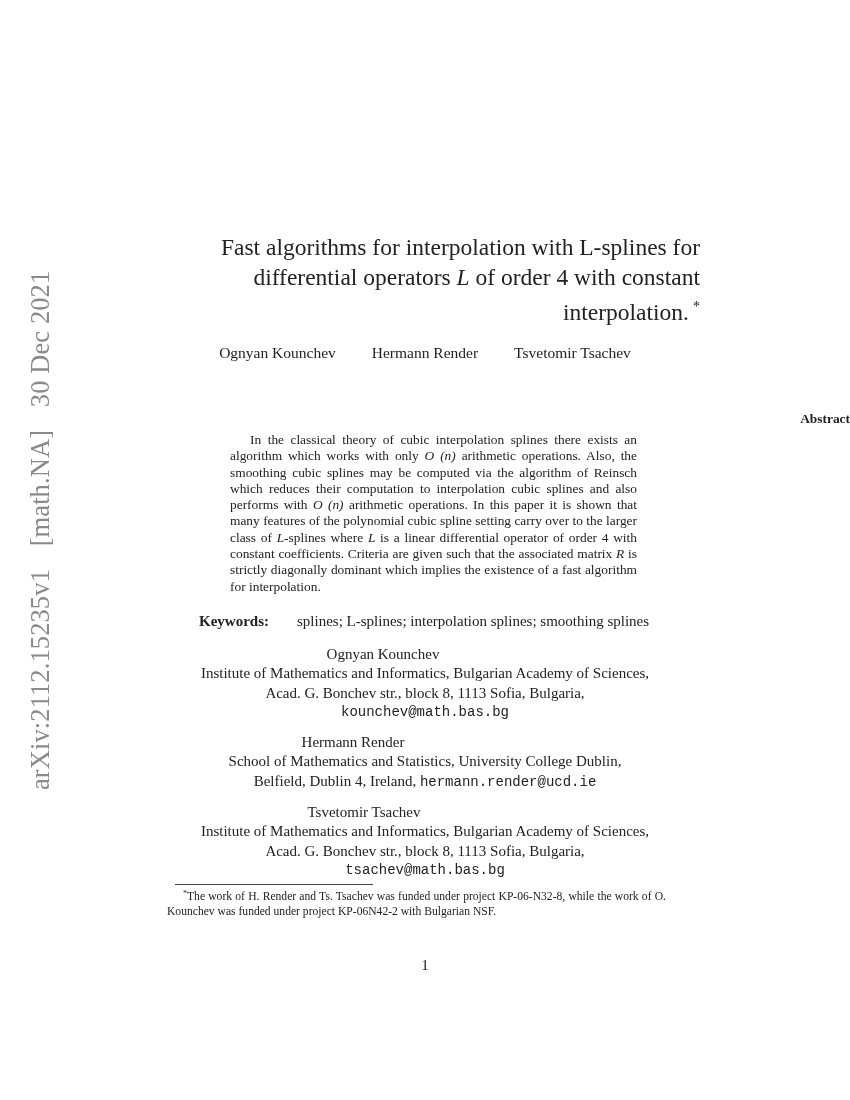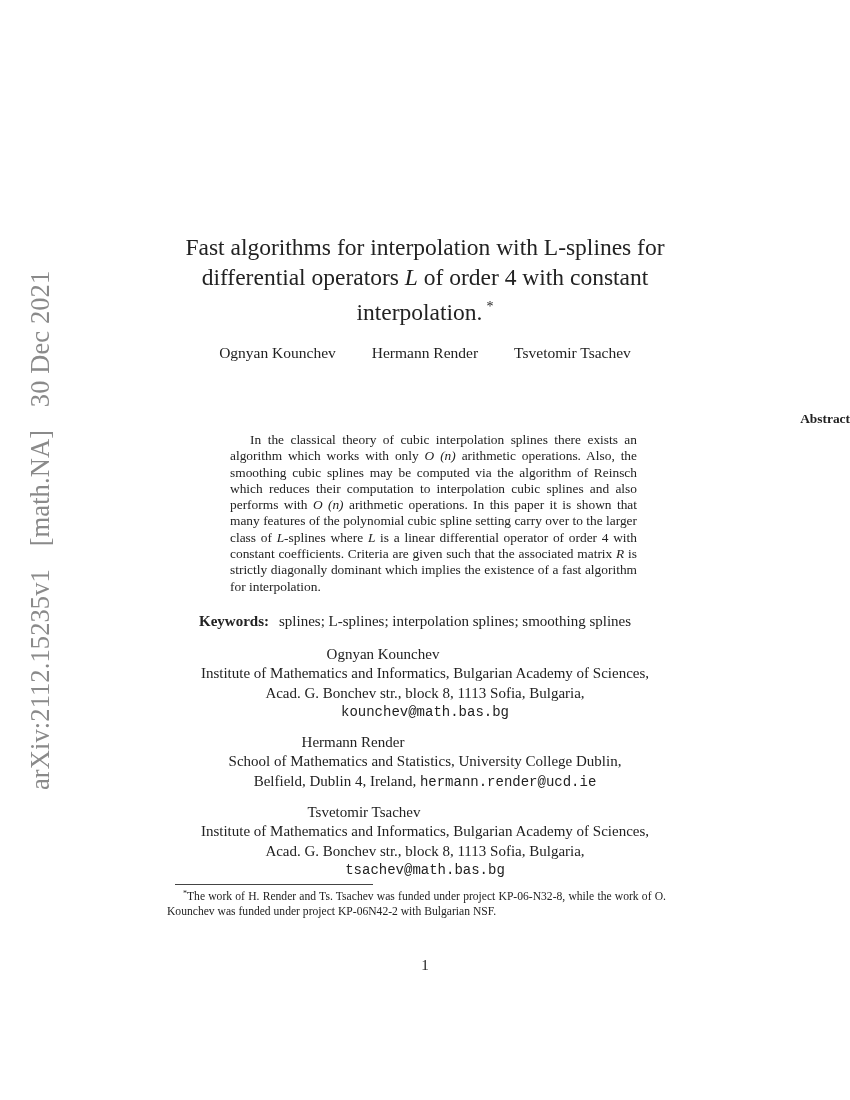--- a/index.html
+++ b/index.html
@@ -30,21 +30,21 @@
     line-height: 40px;
     letter-spacing: 0.1px;
   }
   .arxiv-stamp span { margin-right: 16px; }
 
   .title {
     position: absolute;
     left: 150px;
     width: 550px;
     top: 233px;
-    text-align: center;
+    text-align: right;
     font-size: 23.5px;
     line-height: 29.5px;
     color: #222;
   }
   .title .l1, .title .l2, .title .l3 { display: block; white-space: nowrap; }
   .title i { font-style: italic; }
   .title .star { font-size: 14px; vertical-align: 9px; margin-left: 4px; }
 
   .authors {
     position: absolute;
@@ -79,21 +79,21 @@
   }
   .abstract-body i { }
 
   .keywords {
     position: absolute;
     top: 613px;
     left: 199px;
     font-size: 15px;
     white-space: nowrap;
   }
-  .keywords b { font-weight: bold; margin-right: 10px; }
+  .keywords b { font-weight: bold; margin-right: 28px; }
 
   .affil {
     position: absolute;
     left: 150px;
     width: 550px;
     text-align: center;
     font-size: 15px;
     line-height: 19.3px;
   }
   .affil .name { display: block; position: relative; }

